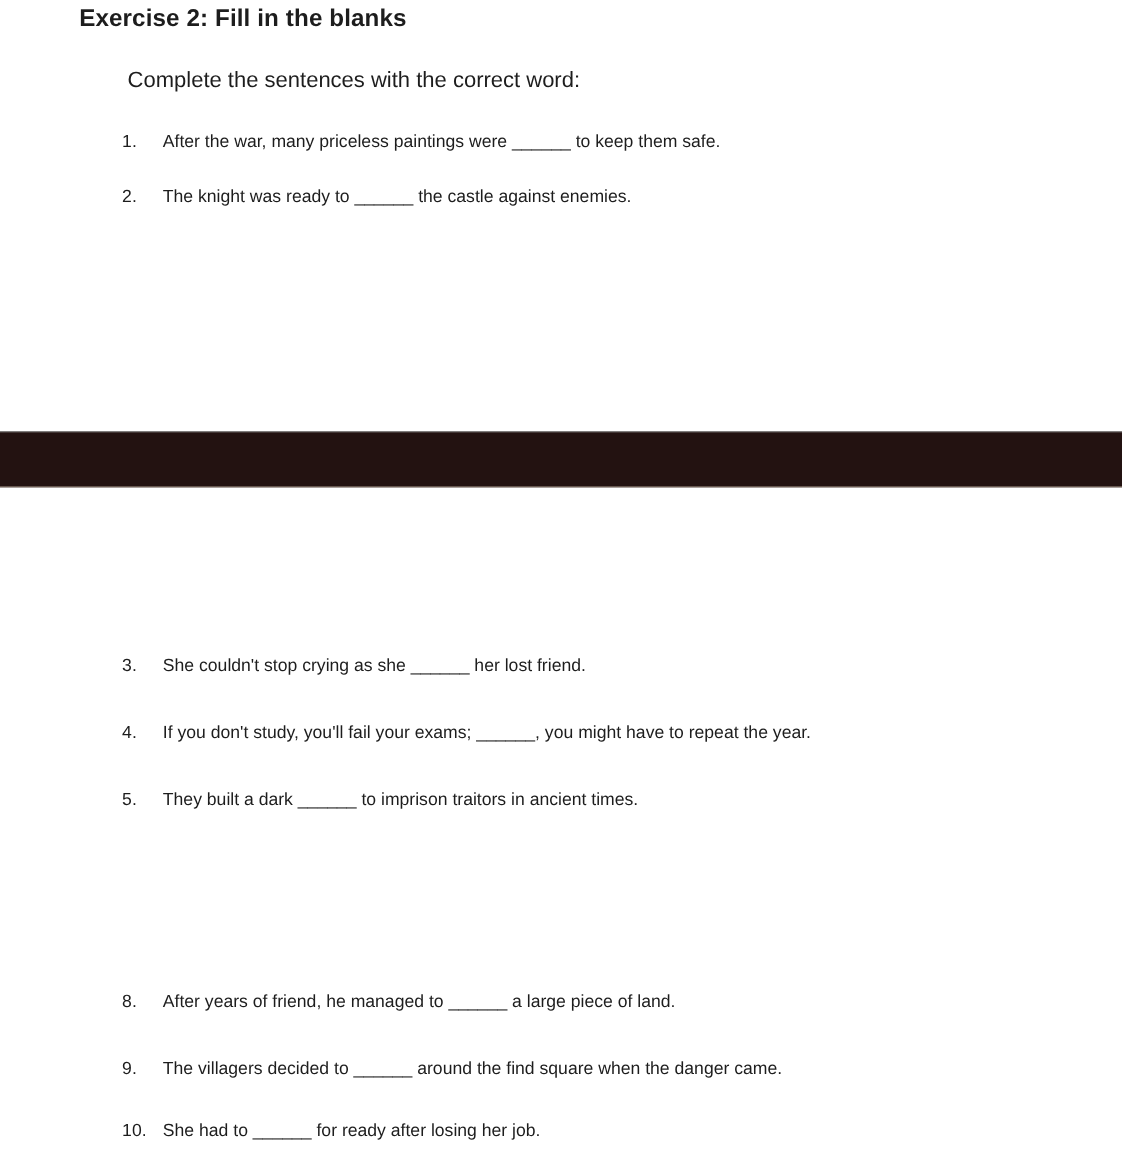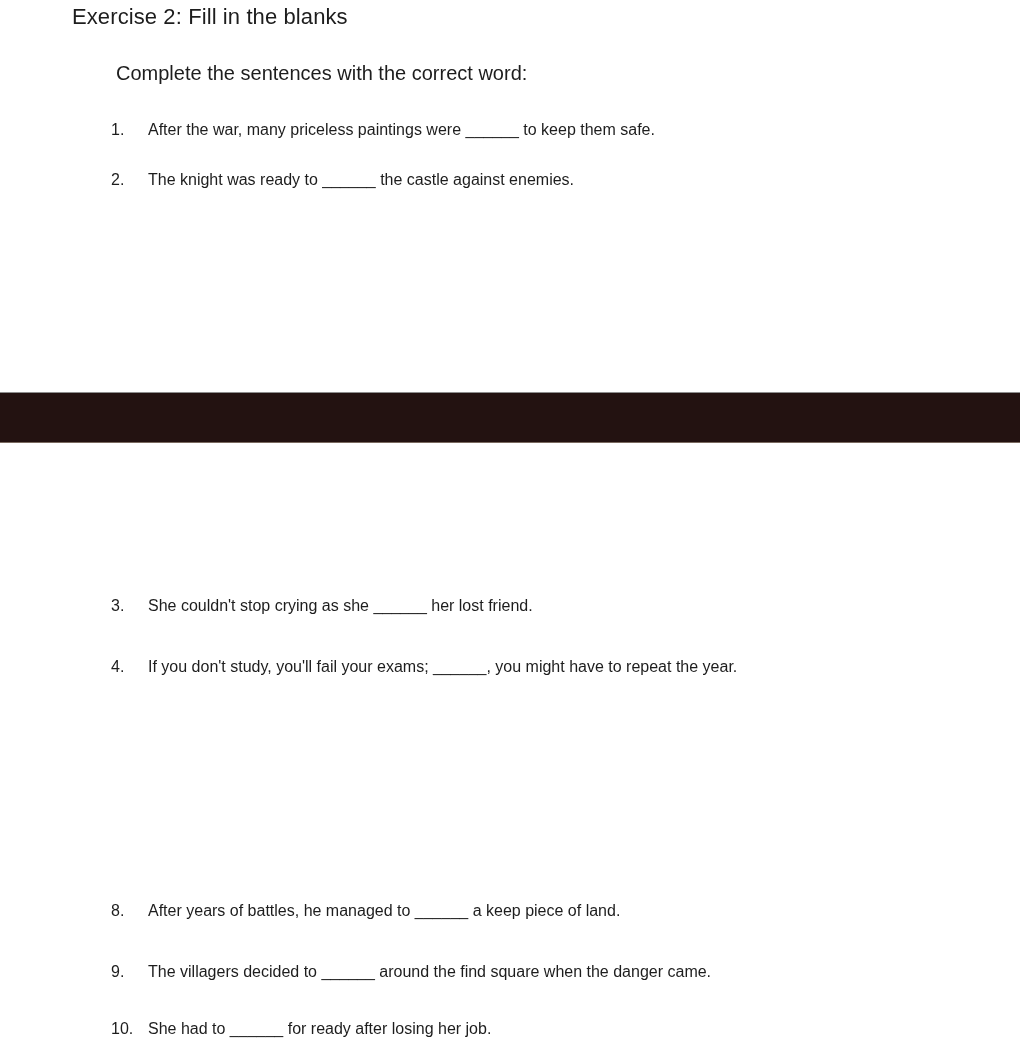--- a/index.html
+++ b/index.html
@@ -14,21 +14,21 @@
     background: var(--page-bg, #ffffff);
     font-family: "Liberation Sans", sans-serif;
     color: var(--text-color, #1d1d1d);
     overflow: hidden;
   }
   .title {
     position: absolute;
     left: 72px;
     top: 4px;
     font-size: 22px;
-    font-weight: normal;
+    font-weight: bold;
     letter-spacing: 0.1px;
     white-space: nowrap;
   }
   .instruction {
     position: absolute;
     left: 72px;
     top: 62px;
     font-size: 20px;
     white-space: nowrap;
     margin-left: 44px;
@@ -75,25 +75,28 @@
   <div class="redaction-bar"></div>
 
   <div class="item" style="top:594px">
     <span class="num">3.</span><span class="txt">She couldn't stop crying as she ______ her lost friend.</span>
   </div>
 
   <div class="item" style="top:655px">
     <span class="num">4.</span><span class="txt">If you don't study, you'll fail your exams; ______, you might have to repeat the year.</span>
   </div>
 
+  <div class="item" style="top:716px">
+    <span class="num">5.</span><span class="txt">They built a dark ______ to imprison traitors in ancient times.</span>
+  </div>
 
 
 
   <div class="item" style="top:899px">
-    <span class="num">8.</span><span class="txt">After years of battles, he managed to ______ a keep piece of land.</span>
+    <span class="num">8.</span><span class="txt">After years of friend, he managed to ______ a large piece of land.</span>
   </div>
 
   <div class="item" style="top:960px">
     <span class="num">9.</span><span class="txt">The villagers decided to ______ around the find square when the danger came.</span>
   </div>
 
   <div class="item" style="top:1017px">
     <span class="num">10.</span><span class="txt">She had to ______ for ready after losing her job.</span>
   </div>
 

